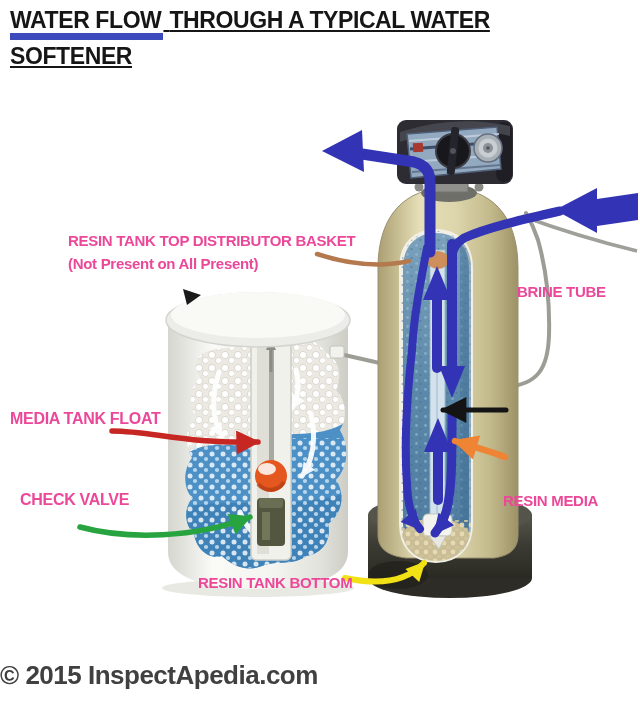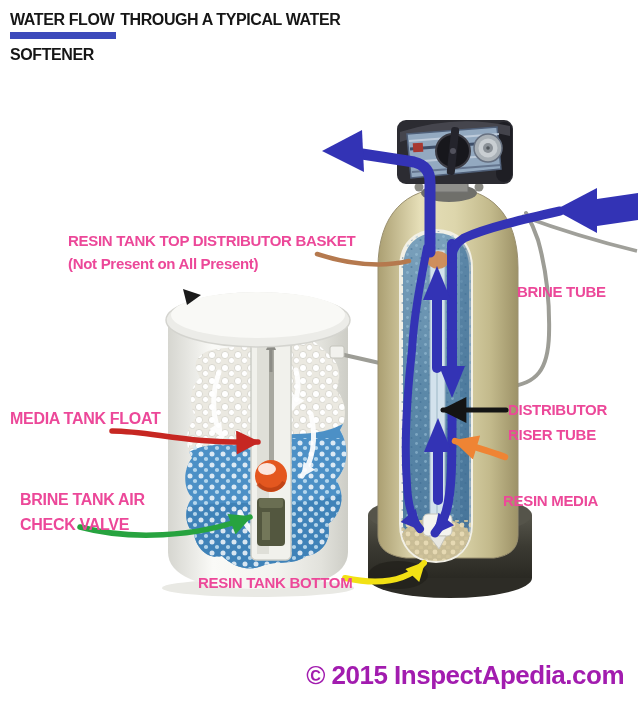--- a/index.html
+++ b/index.html
@@ -1,26 +1,26 @@
 <!DOCTYPE html>
 <html><head>
 <meta charset="utf-8">
 <style>
   html,body{margin:0;padding:0;background:#ffffff;}
   .stage{position:relative;width:640px;height:701px;background:#ffffff;overflow:hidden;
          font-family:"Liberation Sans",sans-serif;}
   .stage svg{position:absolute;left:0;top:0;}
-  .title{position:absolute;left:10px;top:4px;width:540px;font-size:16px;font-weight:bold;
-         line-height:32px;letter-spacing:-0.4px;color:#161616;}
+  .title{position:absolute;left:10px;top:4px;width:540px;font-size:23px;font-weight:bold;
+         line-height:32px;letter-spacing:-0.4px;color:#161616;text-decoration:underline;}
   .title .u{display:inline-block;border-bottom:7px solid #3c4abb;padding:0 2px 0 0;line-height:25px;}
   .lbl{position:absolute;font-weight:bold;font-size:15px;line-height:23px;color:#ec4899;
        letter-spacing:-0.3px;white-space:nowrap;}
   .lbl.big{font-size:16px;line-height:25px;}
-  .copyright{position:absolute;left:0;right:16px;top:660px;text-align:right;font-size:26px;
-             font-weight:bold;letter-spacing:-0.5px;color:#a21caf;}
+  .copyright{position:absolute;left:0;right:16px;top:660px;text-align:left;font-size:26px;
+             font-weight:bold;letter-spacing:-0.5px;color:#404040;}
 </style>
 </head>
 <body>
 
 <div class="stage">
 
   <svg width="640" height="701" viewBox="0 0 640 701">
     <defs>
       <linearGradient id="brineBody" x1="0" y1="0" x2="1" y2="0">
         <stop offset="0" stop-color="#d6d6d0"></stop>
@@ -227,33 +227,28 @@
     <div>SOFTENER</div>
   </div>
 
   <div class="lbl" style="left:68px;top:229px;">
     <div>RESIN TANK TOP DISTRIBUTOR BASKET</div>
     <div>(Not Present on All Present)</div>
   </div>
 
   <div class="lbl" style="left:517px;top:280px;">BRINE TUBE</div>
 
-  <div class="lbl" style="left:508px;top:397px;line-height:25px;">
-    <div>DISTRIBUTOR</div>
-    <div>RISER TUBE</div>
-  </div>
 
   <div class="lbl" style="left:503px;top:445px;margin-top:44px;">RESIN MEDIA</div>
 
   <div class="lbl big" style="left:10px;top:406px;">
     <div>MEDIA TANK FLOAT</div>
   </div>
 
   <div class="lbl big" style="left:20px;top:487px;">
-    <div>BRINE TANK AIR</div>
     <div>CHECK VALVE</div>
   </div>
 
   <div class="lbl" style="left:198px;top:571px;">
     <div>RESIN TANK BOTTOM</div>
   </div>
 
   <div class="copyright">© 2015 InspectApedia.com</div>
 </div>
 

